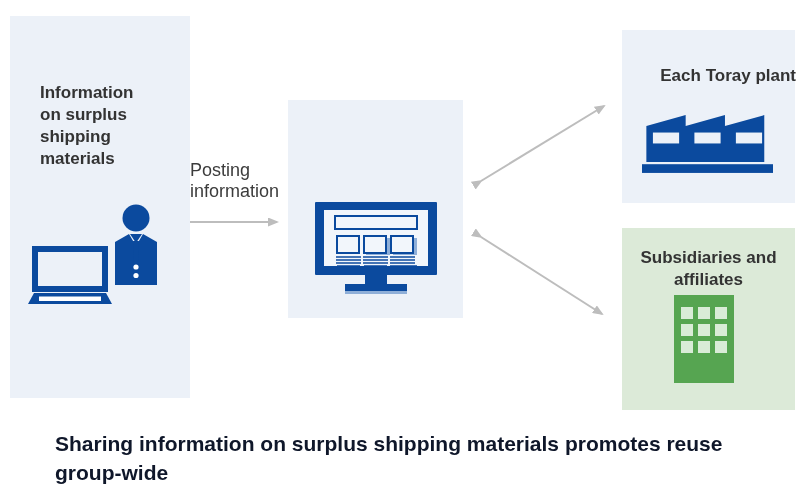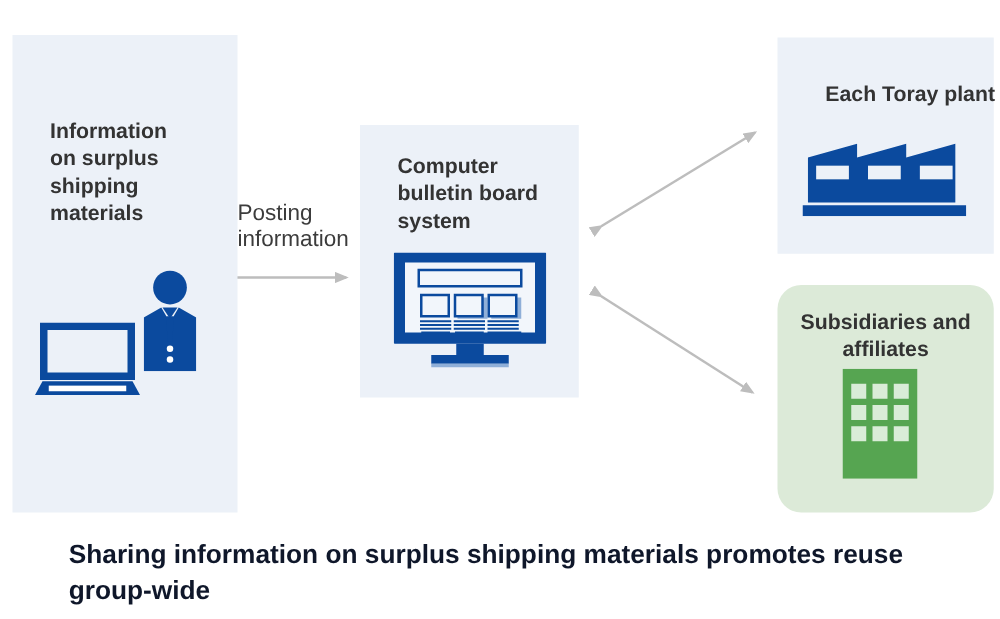--- a/index.html
+++ b/index.html
@@ -13,22 +13,22 @@
     --monitor-accent:#8fafd8;
     --text:#333333;
   }
   html,body{margin:0;padding:0;background:#ffffff;}
   .canvas{
     position:relative;width:800px;height:495px;background:#ffffff;overflow:hidden;
     font-family:"Liberation Sans","DejaVu Sans",sans-serif;color:var(--text);
   }
   .box{position:absolute;}
   .box-blue{background:var(--blue-box-bg);}
-  .box-green{background:var(--green-box-bg);border-radius:19px;}
-  #left-box{left:10px;top:28px;width:180px;height:382px;}
+  .box-green{background:var(--green-box-bg);}
+  #left-box{left:10px;top:16px;width:180px;height:382px;}
   #center-box{left:288px;top:100px;width:175px;height:218px;}
   #plant-box{left:622px;top:30px;width:173px;height:173px;}
   #subs-box{left:622px;top:228px;width:173px;height:182px;}
   .box-label{
     position:absolute;font-weight:bold;font-size:17px;line-height:22px;color:var(--text);
   }
   #left-box .box-label{left:30px;top:66px;width:112px;}
   #center-box .box-label{left:30px;top:22px;width:120px;}
   #plant-box .box-label{left:1px;top:35px;width:100%;text-align:right;}
   #subs-box .box-label{left:0;top:19px;width:100%;text-align:center;}
@@ -94,21 +94,20 @@
       <polygon points="15,30 27,30 21,39" class="f-blue"></polygon>
       <polygon points="18,37 24,37 23,57 19,57" class="f-blue"></polygon>
       <circle cx="21" cy="63" r="2.6" fill="#ffffff"></circle>
       <circle cx="21" cy="71.5" r="2.6" fill="#ffffff"></circle>
     </svg>
   </div>
 
   <div class="posting-label">Posting information</div>
 
   <div class="box box-blue" id="center-box">
-    <div class="box-label">Computer bulletin board system</div>
     <svg class="icon" id="monitor-icon" width="122" height="92" viewBox="0 0 122 92" aria-hidden="true">
       <rect x="0" y="0" width="122" height="73" rx="1" class="f-blue"></rect>
       <rect x="9" y="8" width="104" height="56" class="f-screen"></rect>
       <rect x="20" y="14" width="82" height="13" class="s-blue" stroke-width="2"></rect>
       <rect x="22" y="34" width="22" height="17" class="sq"></rect>
       <rect x="51" y="36" width="24" height="17" class="f-accent"></rect>
       <rect x="49" y="34" width="22" height="17" class="sq"></rect>
       <rect x="78" y="36" width="24" height="17" class="f-accent"></rect>
       <rect x="76" y="34" width="22" height="17" class="sq"></rect>
       <path d="M21,55 h25 M21,58 h25 M21,61 h25 M22,64 h23

